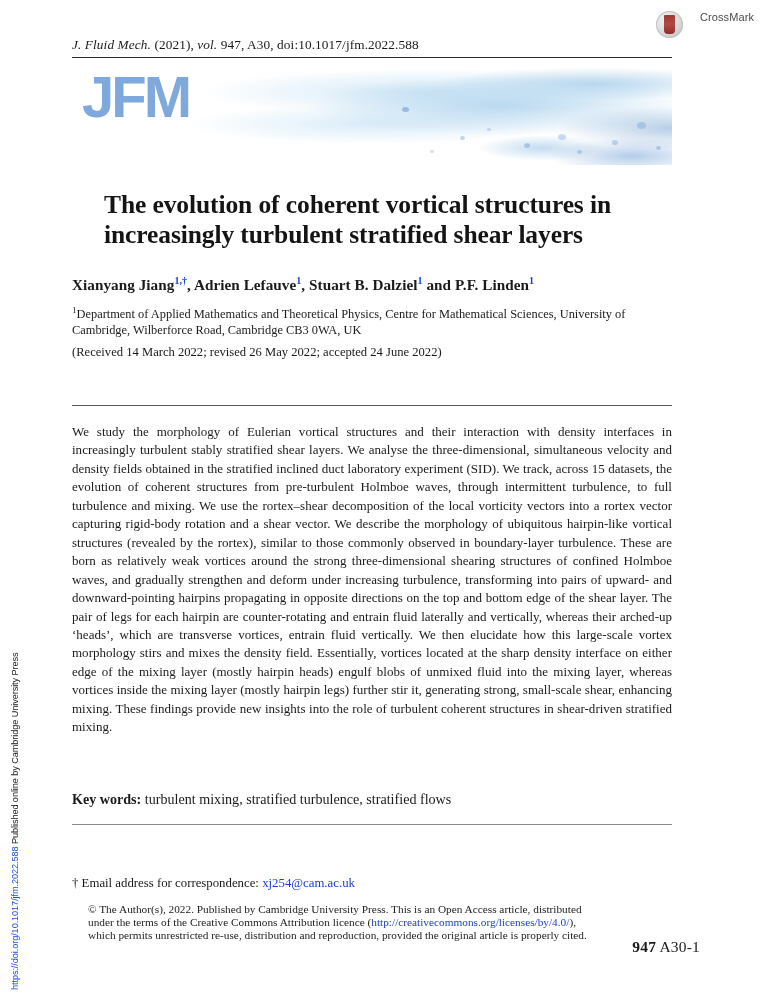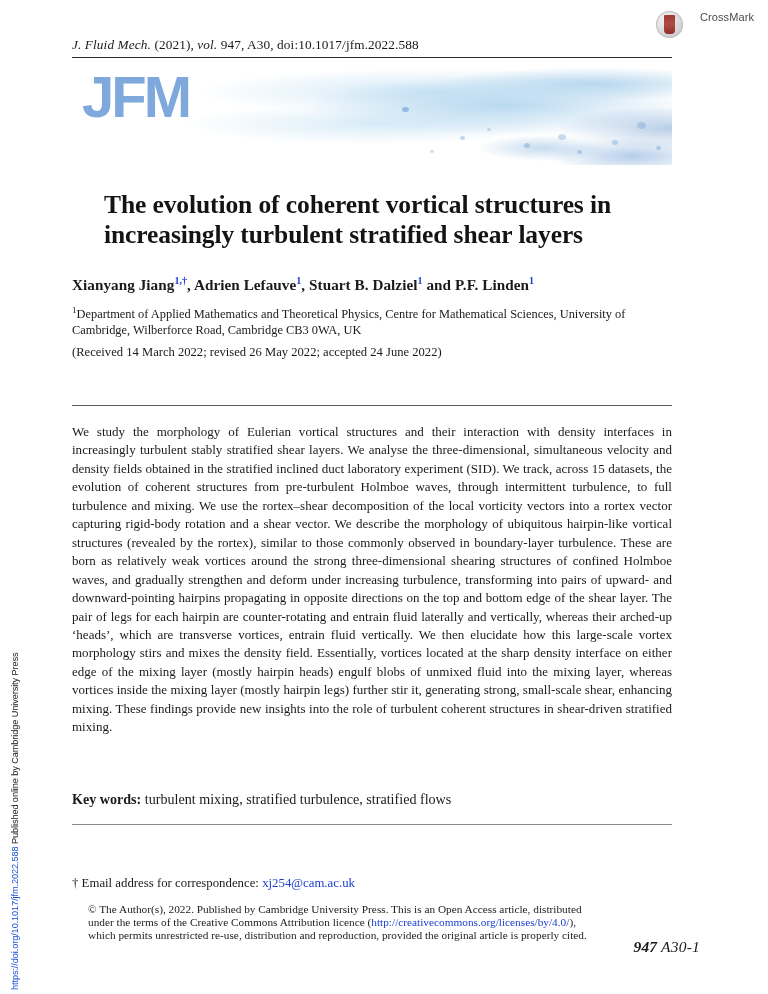--- a/index.html
+++ b/index.html
@@ -270,21 +270,20 @@
   }
   .cc-link { color: #1a3fd0; }
 
   
   .page-number {
     position: absolute;
     right: 68px;
     top: 938px;
     font-size: 15.5px;
     letter-spacing: 0.2px;
-    font-style: italic;
   }
   .page-number .vol { font-weight: bold; }
 </style>
 </head>
 <body>
 
 <div class="page">
 
   <div class="side-strip">
     <div class="side-strip-text">

